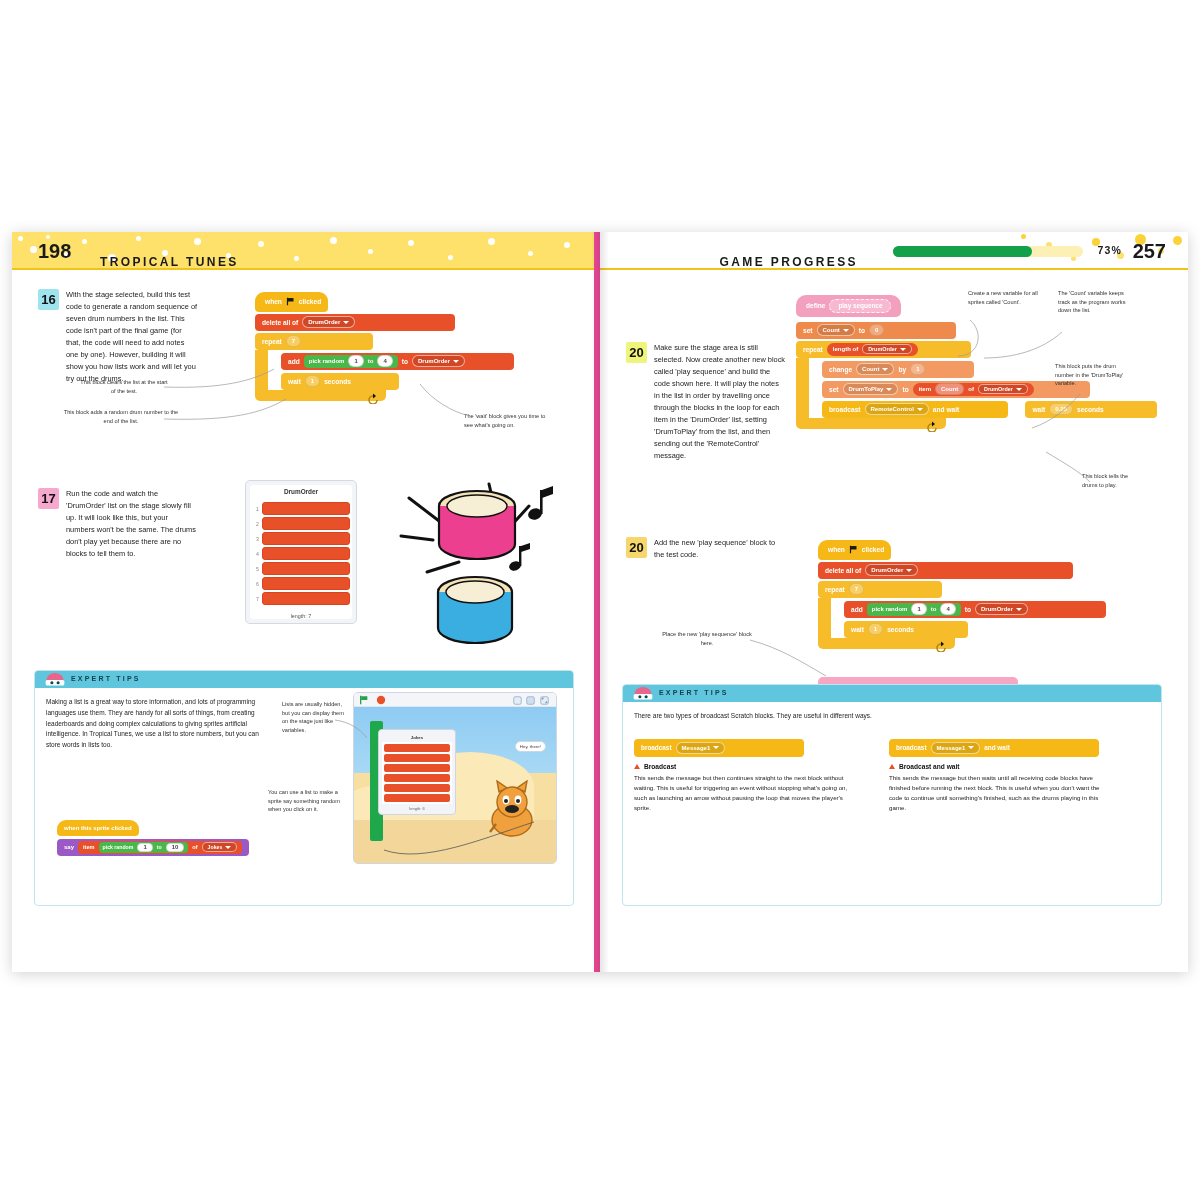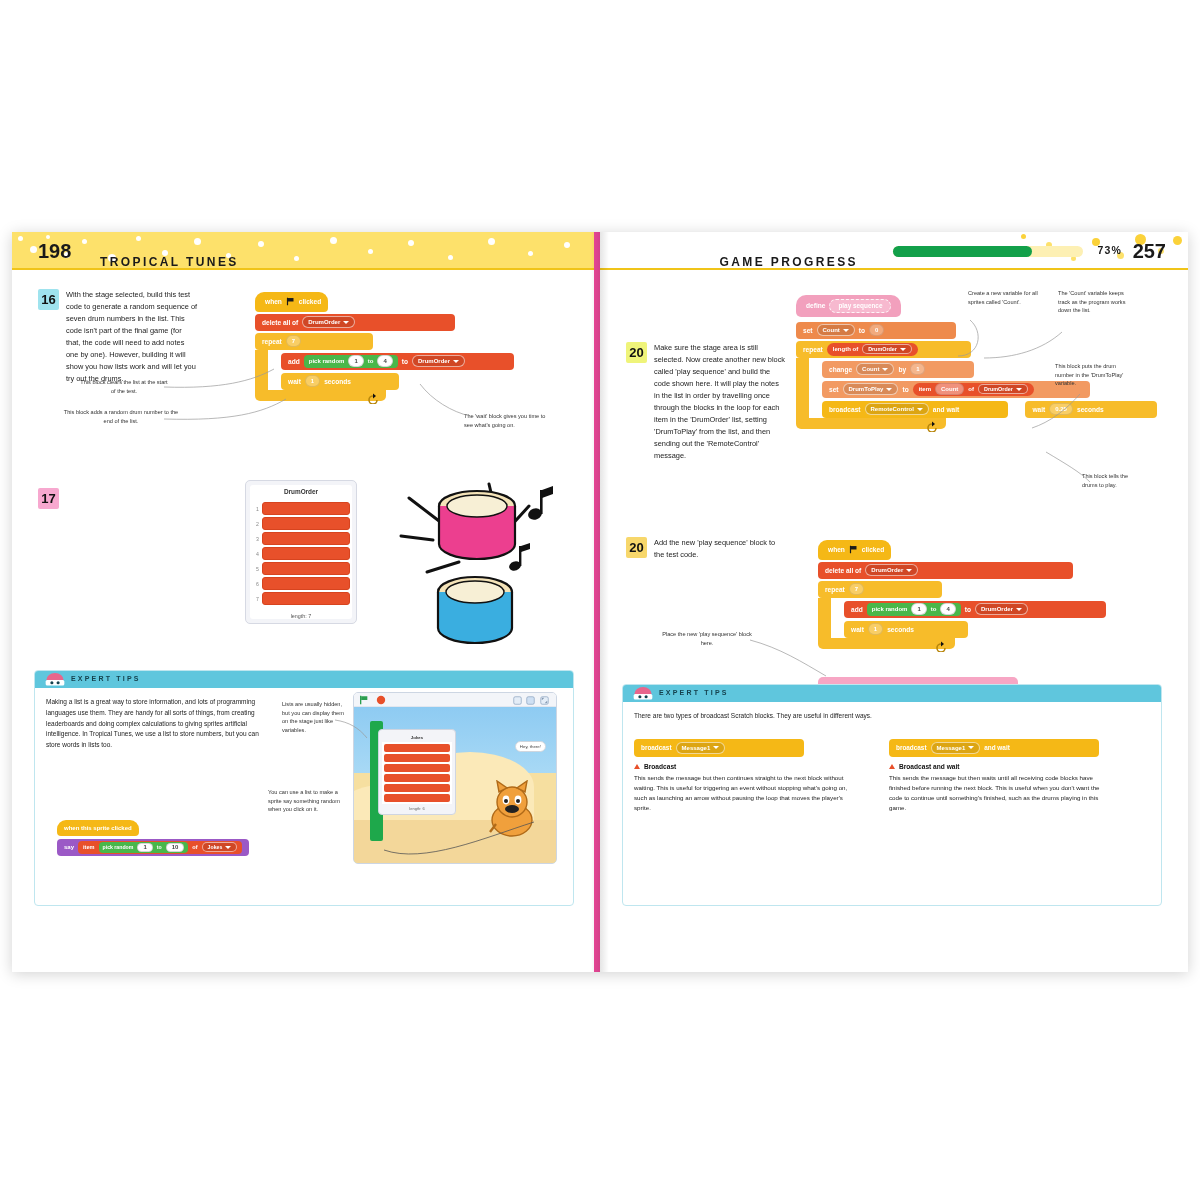--- a/index.html
+++ b/index.html
@@ -297,20 +297,21 @@
     <svg class="leader" style="left:150px; top:135px;" width="130" height="70">
       <path d="M2 20 C60 22, 90 14, 112 2" stroke="#999" stroke-width="0.7" fill="none"></path>
       <path d="M2 52 C70 54, 100 46, 124 32" stroke="#999" stroke-width="0.7" fill="none"></path>
     </svg>
     <svg class="leader" style="left:400px; top:150px;" width="62" height="48">
       <path d="M58 34 C40 30, 20 18, 8 2" stroke="#999" stroke-width="0.7" fill="none"></path>
     </svg>
 
     <div class="step" style="left:26px; top:256px;">
       <div class="step-num n17">17</div>
+      <div class="step-text">Run the code and watch the 'DrumOrder' list on the stage slowly fill up. It will look like this, but your numbers won't be the same. The drums don't play yet because there are no blocks to tell them to.</div>
     </div>
 
     <div class="listmon" style="left:233px; top:248px; width:112px;">
       <div class="listmon-title">DrumOrder</div>
       <div class="listmon-body">
         <div class="listrow">
             <span class="listrow-n">1</span>
             <span class="listrow-v"></span>
           </div>
         <div class="listrow">

